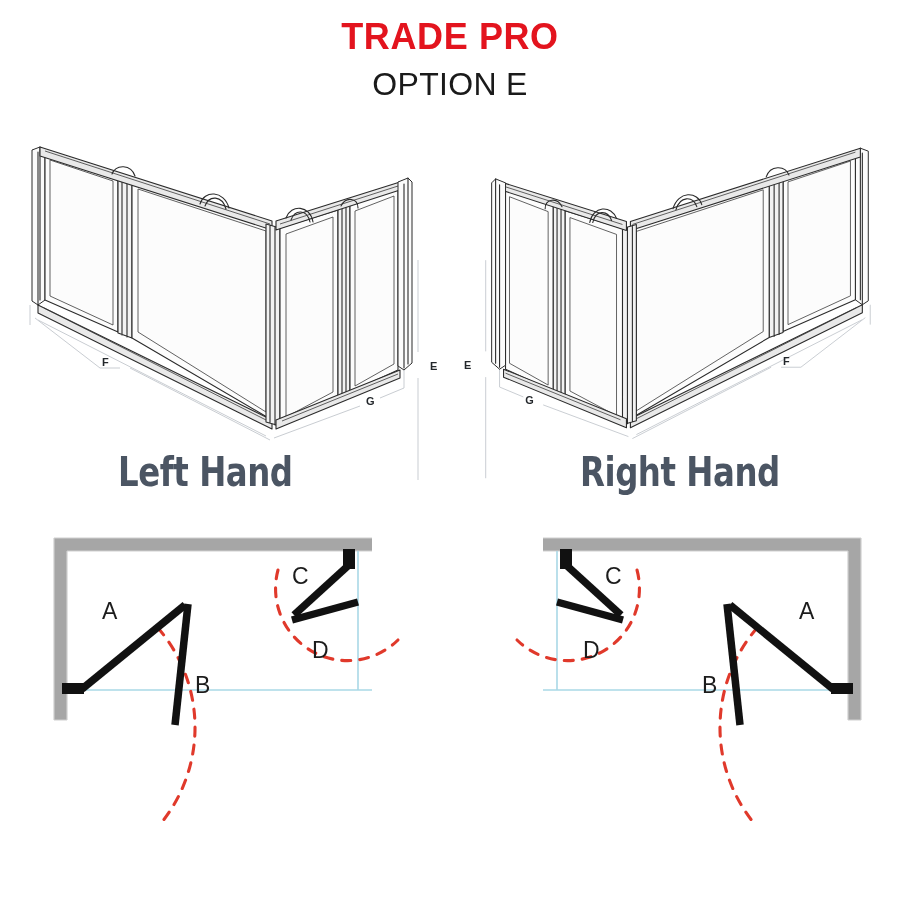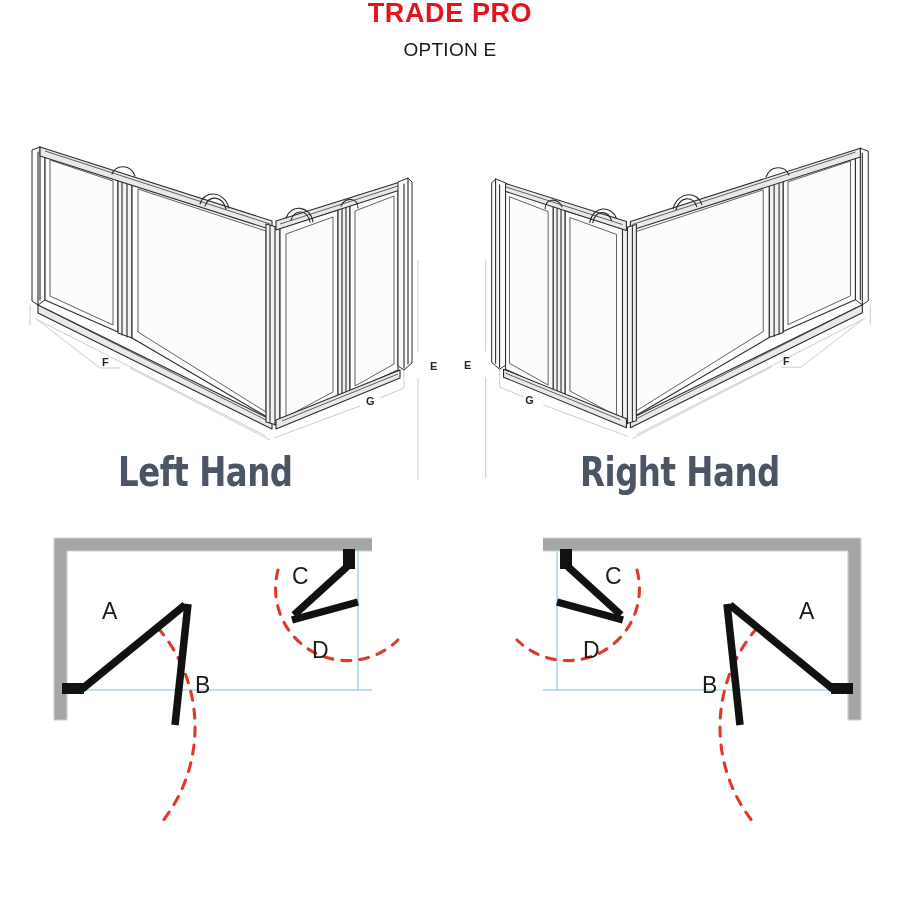--- a/index.html
+++ b/index.html
@@ -7,25 +7,25 @@
   body{
     width:900px;height:900px;position:relative;overflow:hidden;
     font-family:"Liberation Sans","DejaVu Sans",sans-serif;
     -webkit-font-smoothing:antialiased;
   }
   .page{position:absolute;inset:0;}
 
   
   .header{position:absolute;left:0;top:0;width:900px;text-align:center;}
   .brand{
-    font-size:27px;font-weight:bold;letter-spacing:.6px;
-    color:#e3141e;line-height:1;padding-top:0;
+    font-size:36px;font-weight:bold;letter-spacing:.6px;
+    color:#e3141e;line-height:1;padding-top:19px;
   }
   .option{
-    font-size:19px;font-weight:normal;color:#1a1a1a;
+    font-size:32px;font-weight:normal;color:#1a1a1a;
     line-height:1;padding-top:13px;letter-spacing:.3px;
   }
 
   
   .iso{position:absolute;top:120px;}
   .iso.left{left:0;}
   .iso.right{left:452px;}
 
   
   .hand-label{

